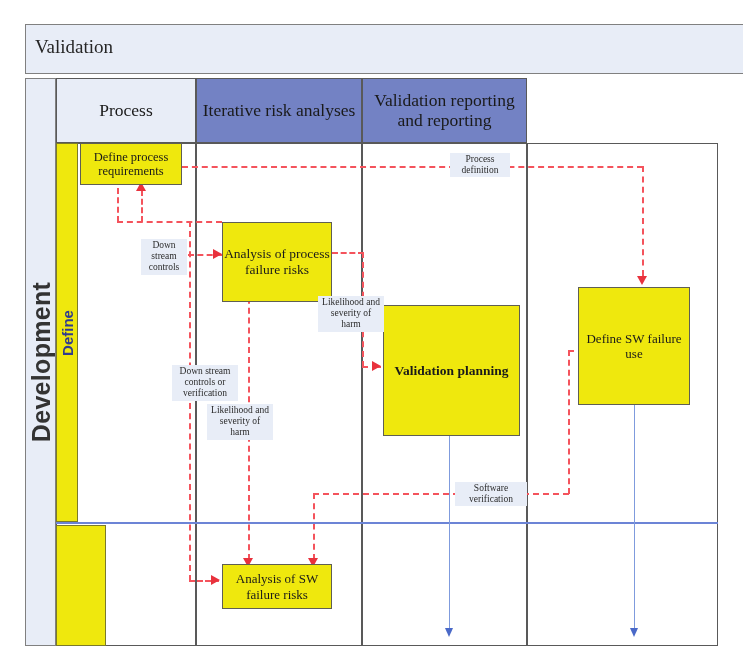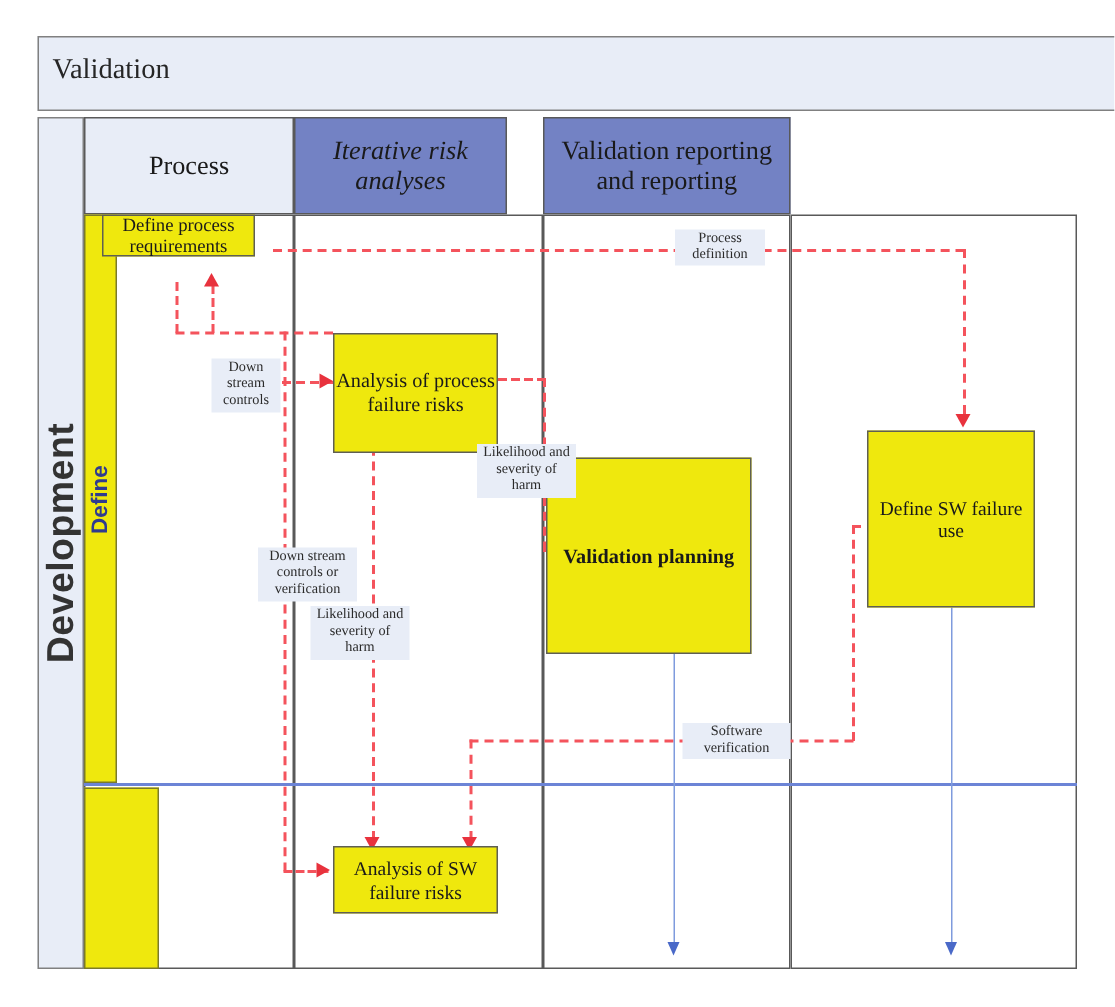--- a/index.html
+++ b/index.html
@@ -101,21 +101,21 @@
     <span class="lbl">Validation</span>
   </div>
 
   <div class="dev-band">
     <span class="lbl">Development</span>
   </div>
 
   <div class="colhead light" style="left:56px;width:140px;">
     <span>Process</span>
   </div>
-  <div class="colhead blue" style="left:196px;width:142px;font-style:italic;">
+  <div class="colhead blue" style="left:196px;width:166px;">
     <span>Iterative risk analyses</span>
   </div>
   <div class="colhead blue" style="left:362px;width:165px;">
     <span>Validation reporting and reporting</span>
   </div>
 
   <div class="colbody" style="left:56px;width:140px;"></div>
   <div class="colbody" style="left:196px;width:166px;"></div>
   <div class="colbody" style="left:362px;width:165px;"></div>
   <div class="colbody" style="left:527px;width:191px;"></div>
@@ -153,29 +153,29 @@
   <div class="rdash h" style="left:313px;top:493px;width:256px;"></div>
   <div class="rdash v" style="left:313px;top:493px;height:67px;"></div>
   <div class="arw r-down" style="left:308px;top:558px;"></div>
 
   <div class="bline h" style="left:56px;top:522px;width:662px;"></div>
   <div class="bline v" style="left:449px;top:435px;height:196px;"></div>
   <div class="arw b-down" style="left:444.5px;top:628px;"></div>
   <div class="bline v" style="left:634px;top:405px;height:226px;"></div>
   <div class="arw b-down" style="left:629.5px;top:628px;"></div>
 
-  <div class="pbox" style="left:68px;top:143px;width:102px;height:28px;font-size:12.5px;justify-content:flex-end;">
+  <div class="pbox" style="left:80px;top:143px;width:102px;height:42px;font-size:12.5px;justify-content:flex-end;">
     <span>Define process requirements</span>
   </div>
 
   <div class="pbox" style="left:222px;top:222px;width:110px;height:80px;font-size:13.5px;">
     <span>Analysis of process failure risks</span>
   </div>
 
-  <div class="pbox" style="left:364px;top:305px;width:137px;height:131px;font-size:13.5px;font-weight:bold;">
+  <div class="pbox" style="left:383px;top:305px;width:137px;height:131px;font-size:13.5px;font-weight:bold;">
     <span>Validation planning</span>
   </div>
 
   <div class="pbox" style="left:578px;top:287px;width:112px;height:118px;font-size:13px;">
     <span>Define SW failure use</span>
   </div>
 
   <div class="pbox" style="left:222px;top:564px;width:110px;height:45px;font-size:13px;">
     <span>Analysis of SW failure risks</span>
   </div>

